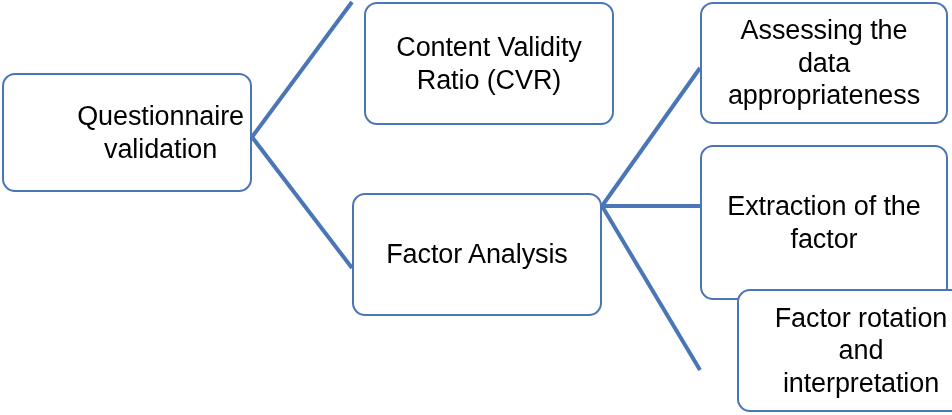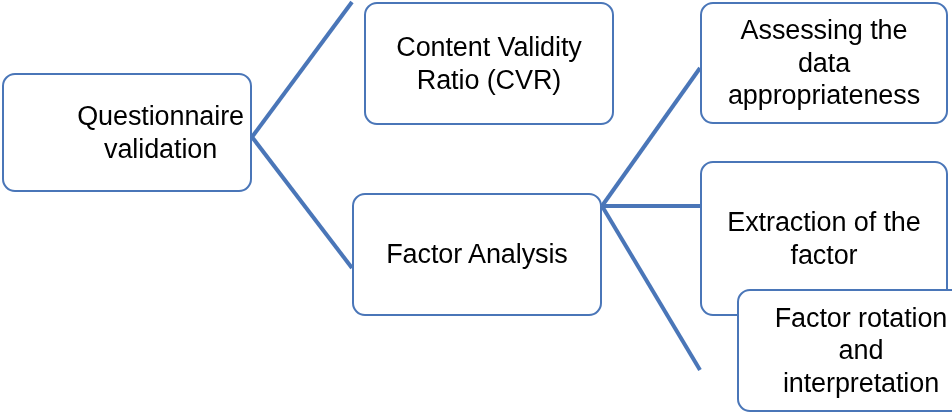--- a/index.html
+++ b/index.html
@@ -48,21 +48,21 @@
     white-space: pre-line;
   }
 
   
   #node-root        { left: 2px;   top: 73px;  width: 250px; height: 119px; justify-content: flex-end; }
   
   #node-cvr         { left: 364px; top: 2px;   width: 250px; height: 123px; }
   #node-factor      { left: 352px; top: 145px; width: 250px; height: 123px; margin-top: 48px; }
   
   #node-assessing   { left: 700px; top: 2px;   width: 248px; height: 122px; justify-content: center; }
-  #node-extraction  { left: 700px; top: 145px; width: 248px; height: 155px; margin-top: 16px; }
+  #node-extraction  { left: 700px; top: 145px; width: 248px; height: 155px; }
   #node-rotation    { left: 737px; top: 289px; width: 248px; height: 123px; }
 </style>
 </head>
 <body>
 
 <div id="diagram-canvas">
 
   <svg id="connector-layer" viewBox="0 0 952 415" width="952" height="415" xmlns="http://www.w3.org/2000/svg">
     <g fill="none" stroke="#4a76b8" stroke-width="4" stroke-linecap="butt">
       <line x1="252" y1="137" x2="352" y2="2"></line>

